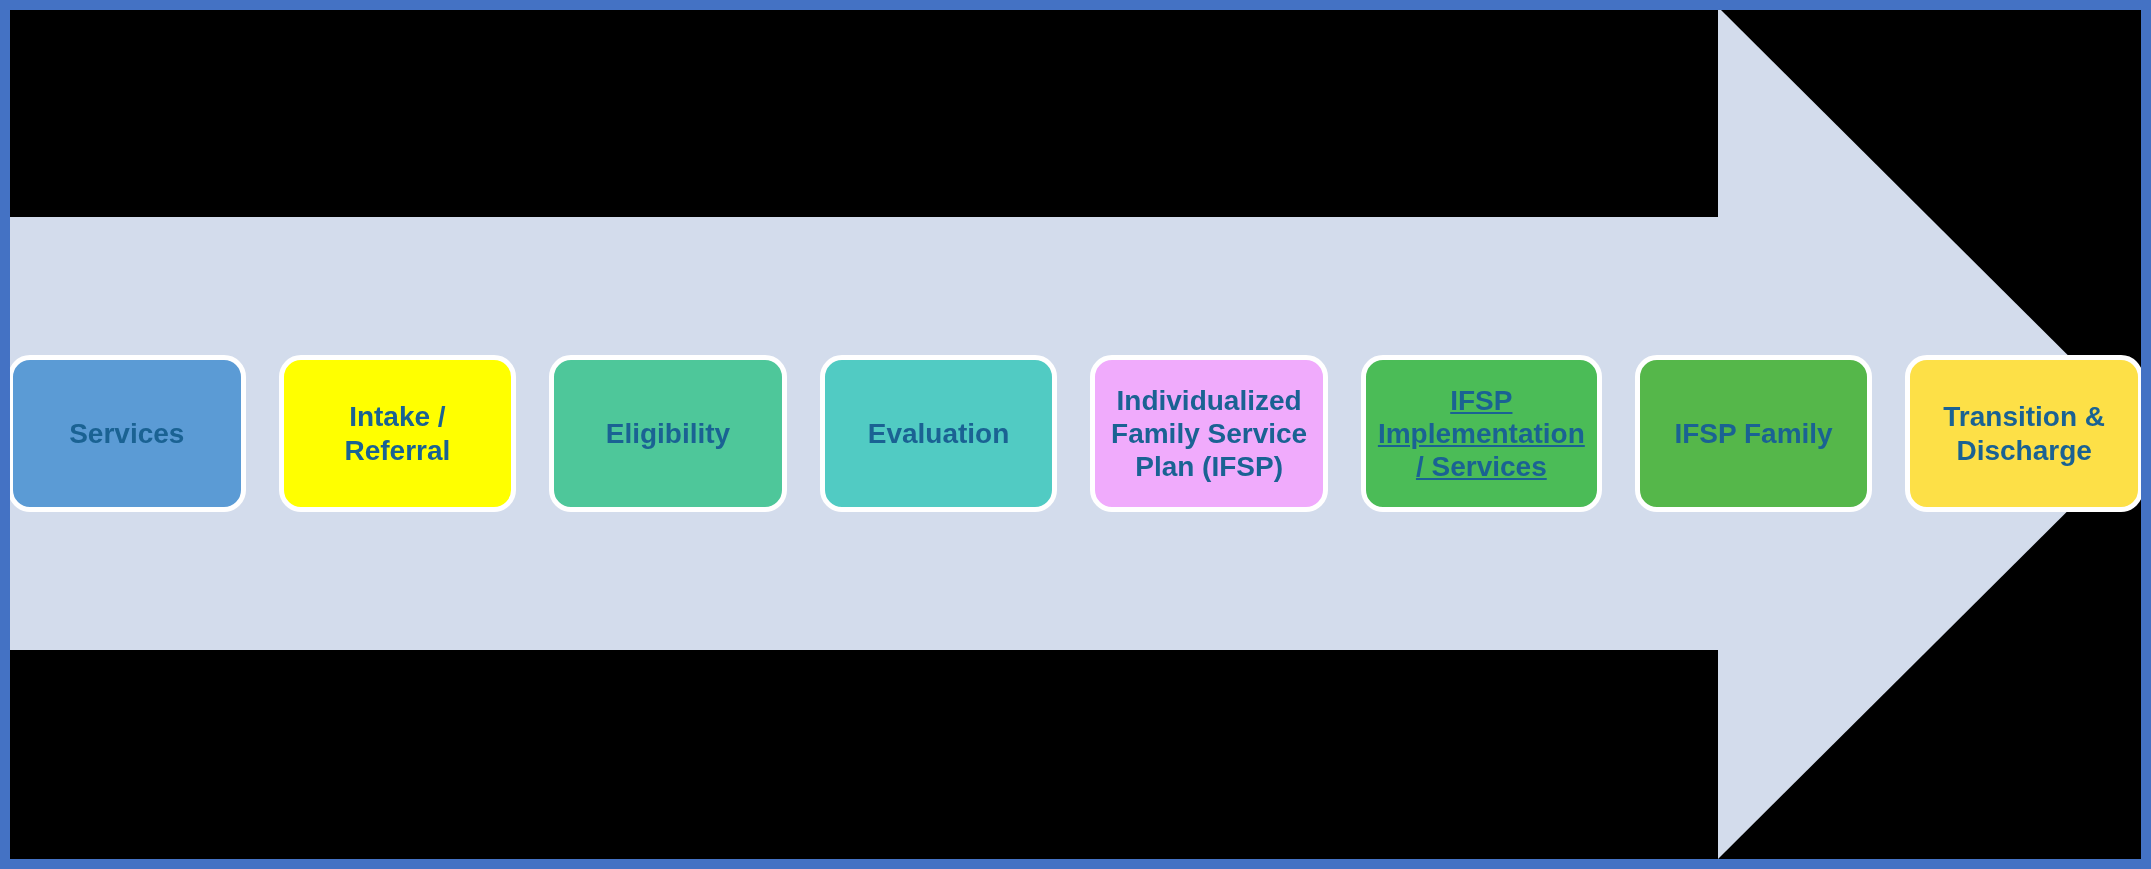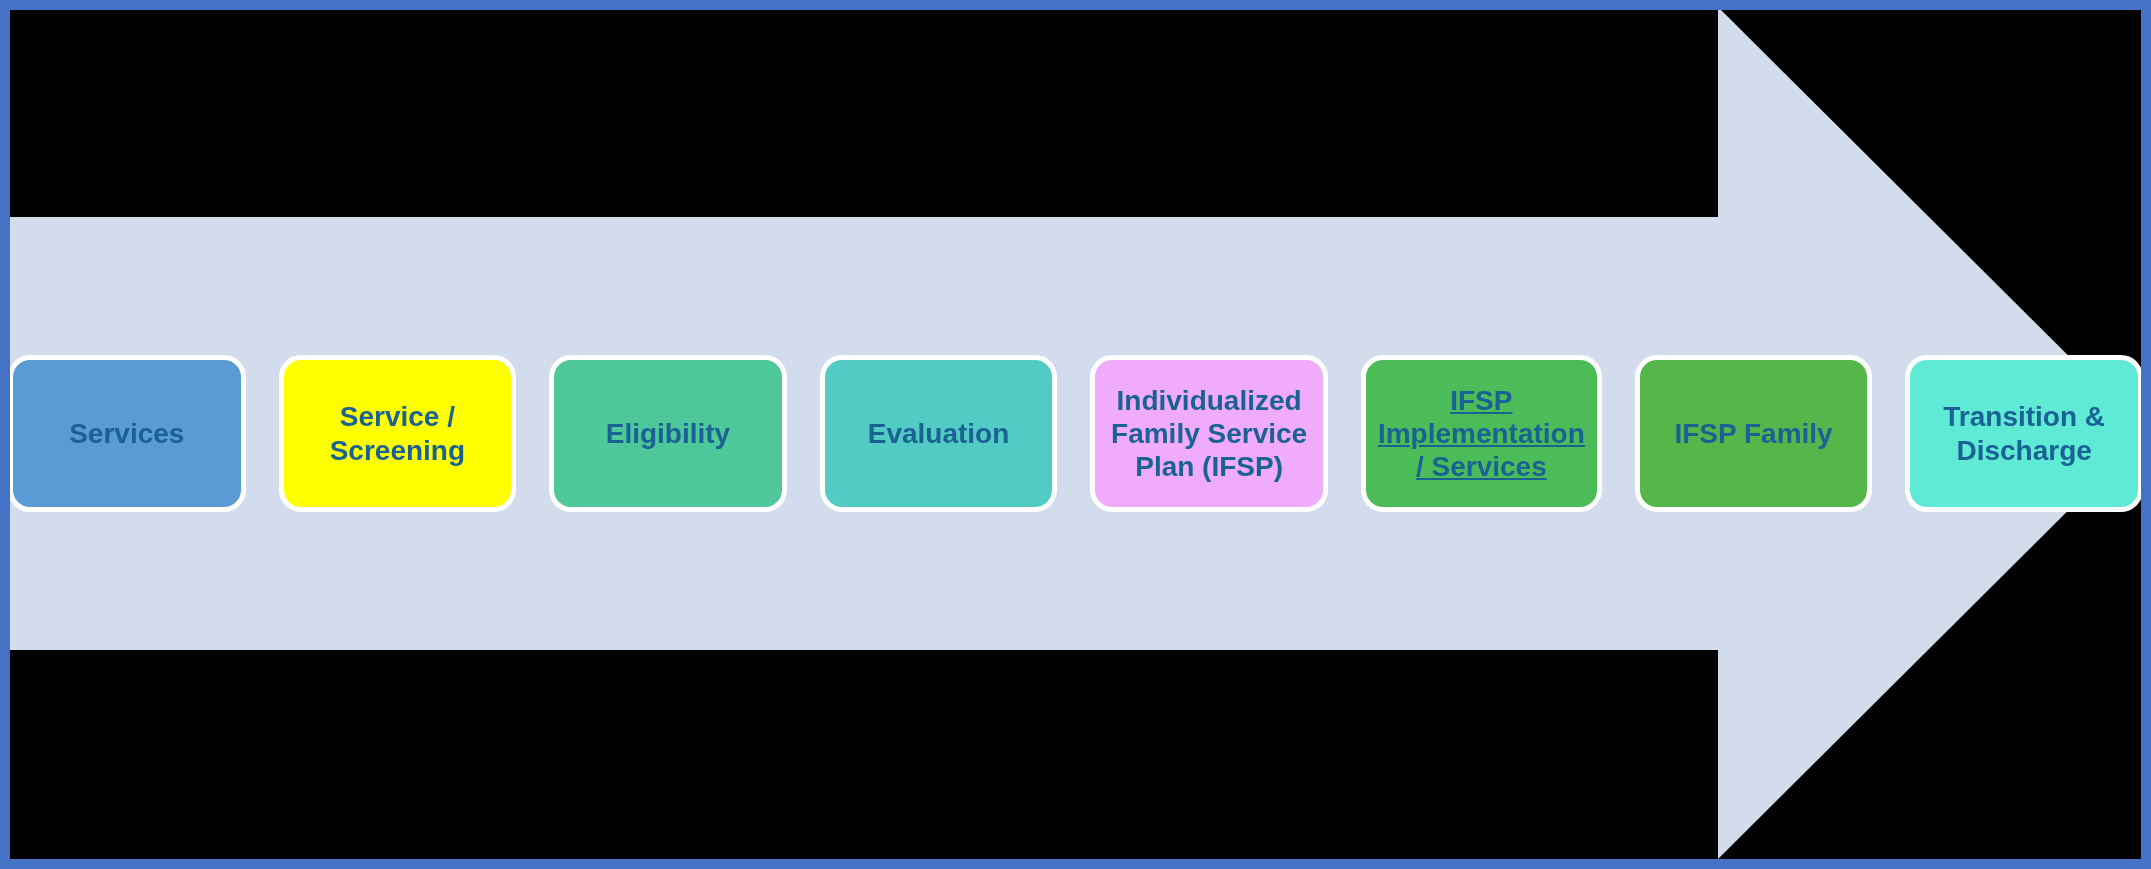--- a/index.html
+++ b/index.html
@@ -65,34 +65,34 @@
 <body>
 
 <div id="canvas" style="--frame: #4472C4; --bg: #000000; --arrow: #D3DCEC; --stepborder: #FFFFFF; --steptext: #1A6293;">
   <div class="arrow-shaft"></div>
   <div class="arrow-head"></div>
   <div class="steps-row">
       <div class="step" style="background: rgb(91, 155, 213);">
     <span>Services</span>
   </div>
       <div class="step" style="background: rgb(255, 255, 0);">
-    <span>Service / Screening</span>
+    <span>Intake / Referral</span>
   </div>
       <div class="step" style="background: rgb(78, 199, 154);">
     <span>Eligibility</span>
   </div>
       <div class="step" style="background: rgb(81, 203, 195);">
     <span>Evaluation</span>
   </div>
       <div class="step" style="background: #f0abfc;">
     <span>Individualized Family Service Plan (IFSP)</span>
   </div>
       <div class="step" style="background: rgb(75, 188, 87); text-decoration: underline;">
     <span>IFSP Implementation / Services</span>
   </div>
       <div class="step" style="background: rgb(85, 183, 74);">
     <span>IFSP Family</span>
   </div>
-      <div class="step" style="background: #5eead4; justify-content: center;">
+      <div class="step" style="background: #fde047; justify-content: center;">
     <span>Transition &amp; Discharge</span>
   </div>
     </div>
 </div>
 
 </body></html>

